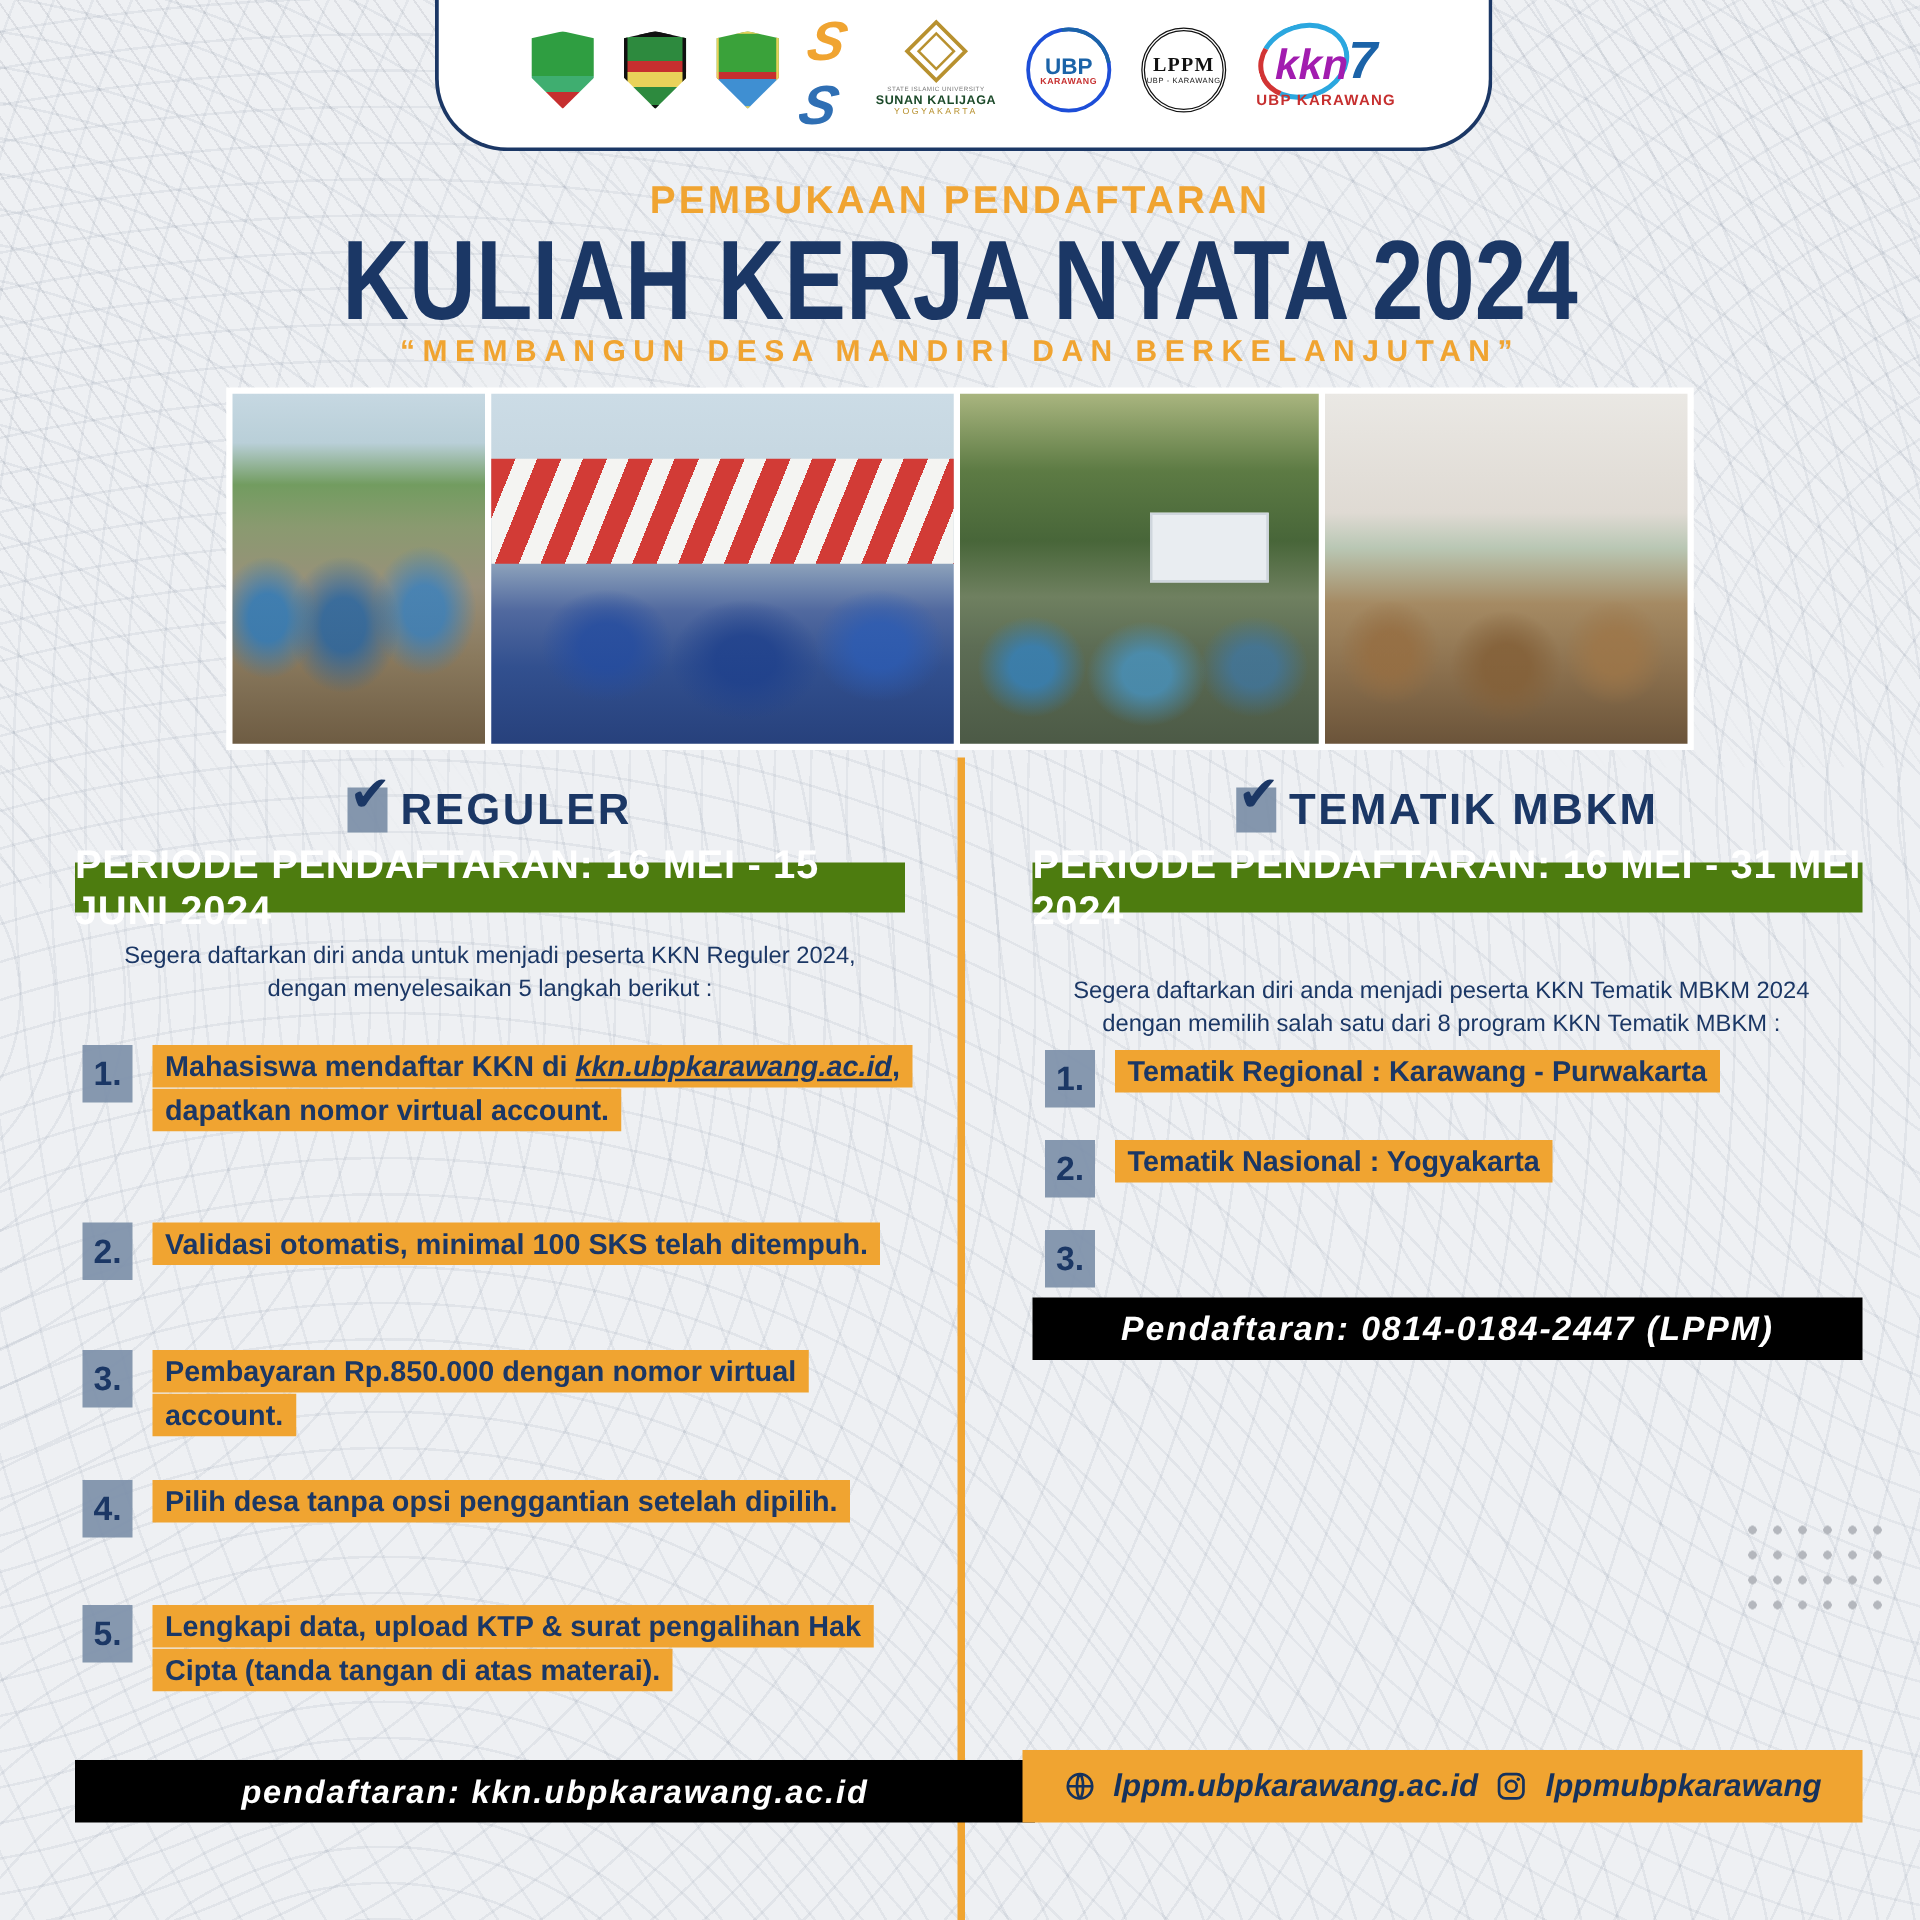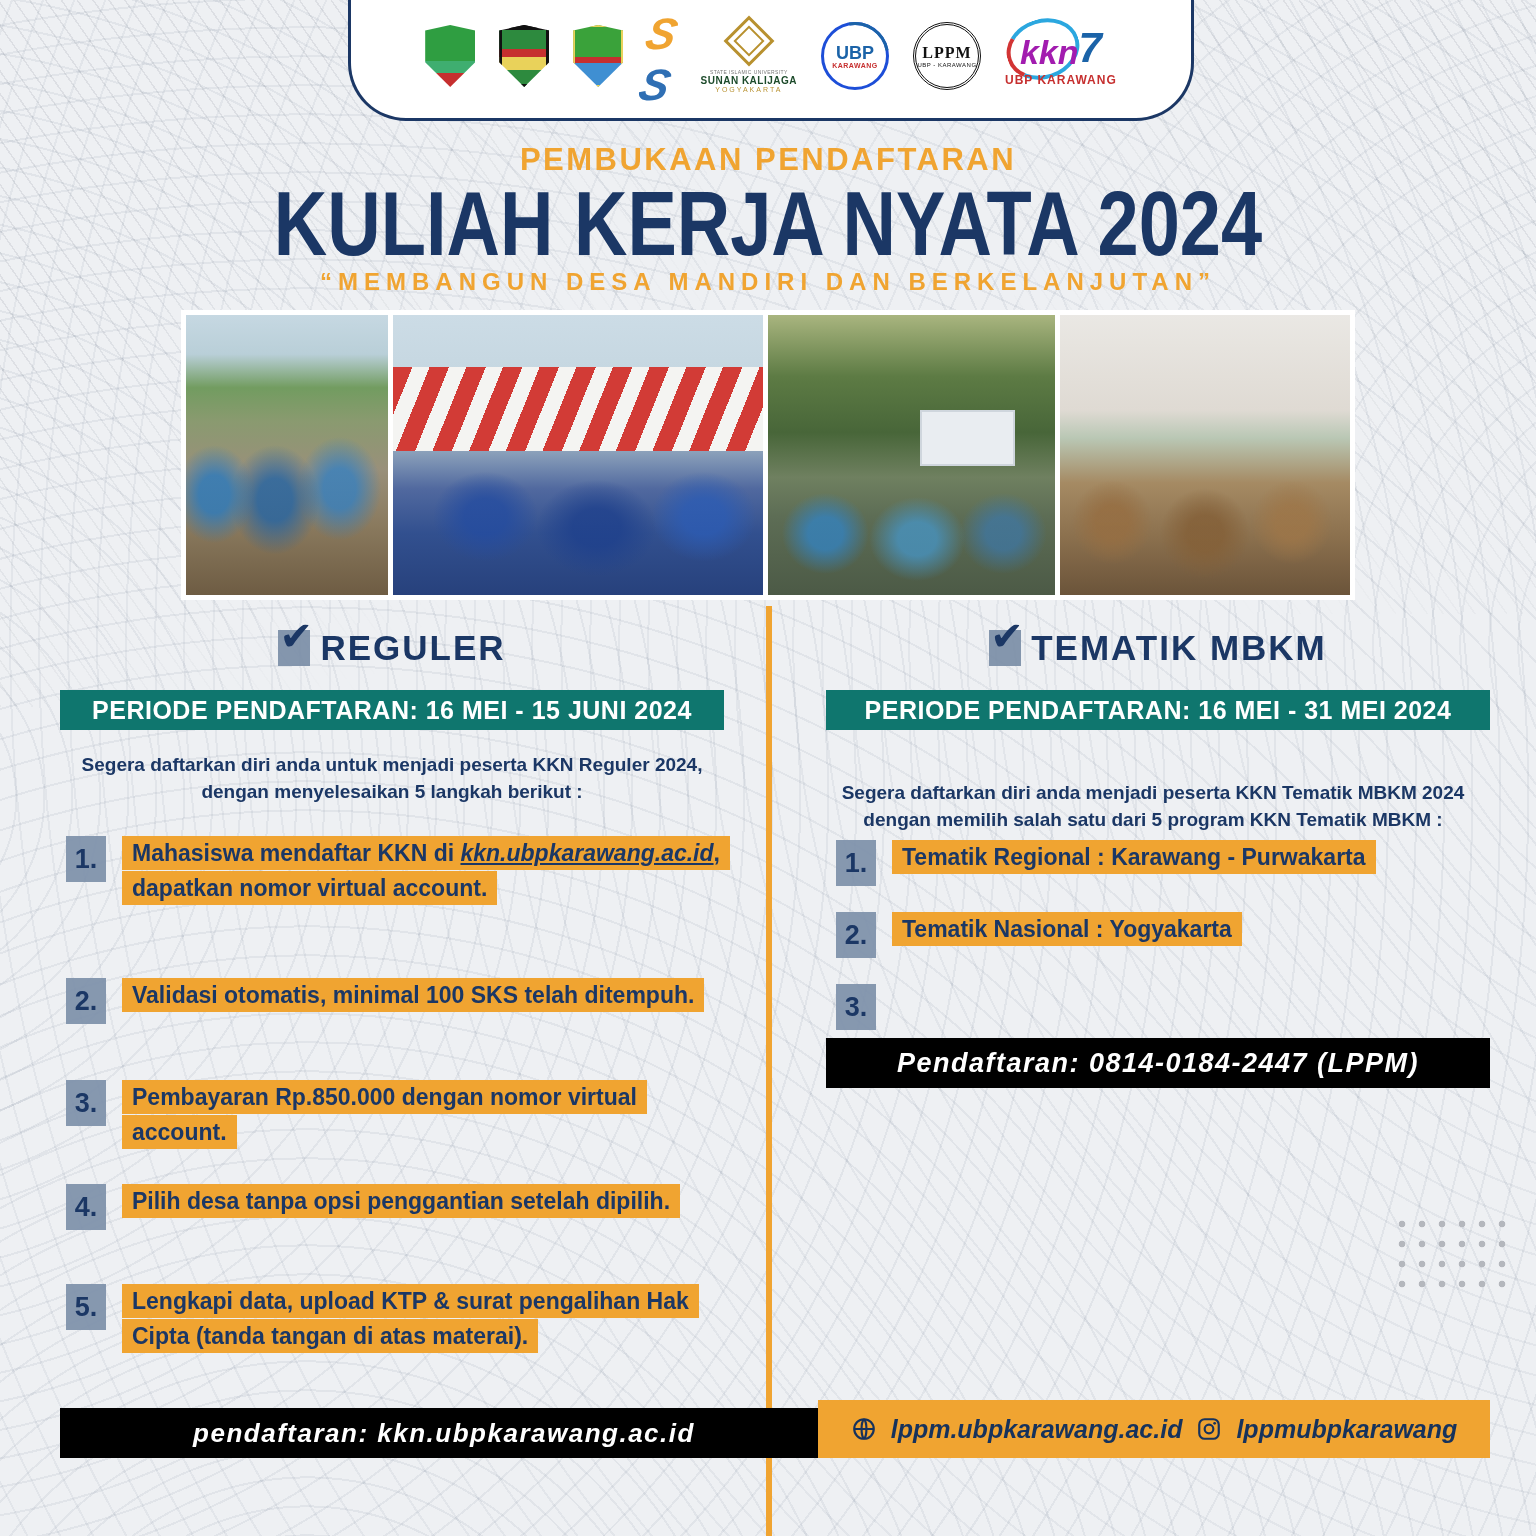--- a/index.html
+++ b/index.html
@@ -97,23 +97,23 @@
     radial-gradient(54px 56px at 18% 74%, rgba(150,110,66,.85) 30%, transparent 75%),
     radial-gradient(60px 60px at 50% 78%, rgba(132,96,56,.85) 30%, transparent 75%),
     radial-gradient(54px 56px at 80% 74%, rgba(158,118,72,.8) 30%, transparent 75%),
     linear-gradient(180deg,#eae8e4 0%,#dfdad3 34%,#b9c7b4 44%,#a58a63 60%,#8a6f4d 80%,#6b543a 100%);}
 
   
   .sec-head{position:absolute;width:664px;display:flex;align-items:center;justify-content:center;gap:10px;
     font-weight:bold;font-size:35px;letter-spacing:2px;color:#1b3765;}
   .cbx{width:32px;height:36px;background:rgba(125,144,169,0.95);position:relative;flex:none;}
   .cbx .mark{position:absolute;left:1px;top:-14px;font-size:40px;color:#1b3765;line-height:1;}
-  .bar{position:absolute;width:664px;height:40px;background:#0f766e;color:#fff;
-    display:flex;align-items:center;justify-content:center;font-weight:bold;font-size:25px;letter-spacing:.5px;}
-  .desc{position:absolute;text-align:center;font-weight:bold;font-size:19px;line-height:1.42;color:#1b3765;}
+  .bar{position:absolute;width:664px;height:40px;background:#4d7c0f;color:#fff;
+    display:flex;align-items:center;justify-content:center;font-weight:bold;font-size:32px;letter-spacing:.5px;}
+  .desc{position:absolute;text-align:center;font-weight:normal;font-size:19px;line-height:1.42;color:#1b3765;}
   .step{position:absolute;display:flex;align-items:flex-start;}
   .badge{flex:none;width:40px;height:46px;background:rgba(125,144,169,0.92);color:#1b3765;
     font-weight:bold;font-size:27px;text-align:center;line-height:46px;}
   .step-text{margin-left:16px;font-weight:bold;font-size:23px;line-height:1.5;color:#1b3765;}
   .lcol .step-text{width:600px;}
   .hl{background:#f0a431;padding:4px 10px;-webkit-box-decoration-break:clone;box-decoration-break:clone;}
   .lnk{font-style:italic;text-decoration:underline;}
   .foot-bar{position:absolute;height:50px;background:#000000;color:#fff;display:flex;align-items:center;justify-content:center;
     font-weight:bold;font-style:italic;font-size:26px;letter-spacing:1.5px;}
   .orange-bar{position:absolute;left:818px;top:1400px;width:672px;height:58px;background:#f0a431;
@@ -219,21 +219,21 @@
   <div class="rcol">
     <div class="sec-head" style="left:826px;top:628px;">
       <span class="cbx">
           <span class="mark">✔</span>
         </span>
       <span>TEMATIK MBKM</span>
     </div>
     <div class="bar" style="left:826px;top:690px;">PERIODE PENDAFTARAN: 16 MEI - 31 MEI 2024</div>
     <div class="desc" style="left:790px;top:780px;width:726px;">
       <div>Segera daftarkan diri anda menjadi peserta KKN Tematik MBKM 2024</div>
-      <div>dengan memilih salah satu dari 5 program KKN Tematik MBKM :</div>
+      <div>dengan memilih salah satu dari 8 program KKN Tematik MBKM :</div>
     </div>
 
     <div class="step" style="left:836px;top:840px;">
       <span class="badge">1.</span>
       <div class="step-text"><span class="hl">Tematik Regional : Karawang - Purwakarta</span></div>
     </div>
     <div class="step" style="left:836px;top:912px;">
       <span class="badge">2.</span>
       <div class="step-text"><span class="hl">Tematik Nasional : Yogyakarta</span></div>
     </div>

